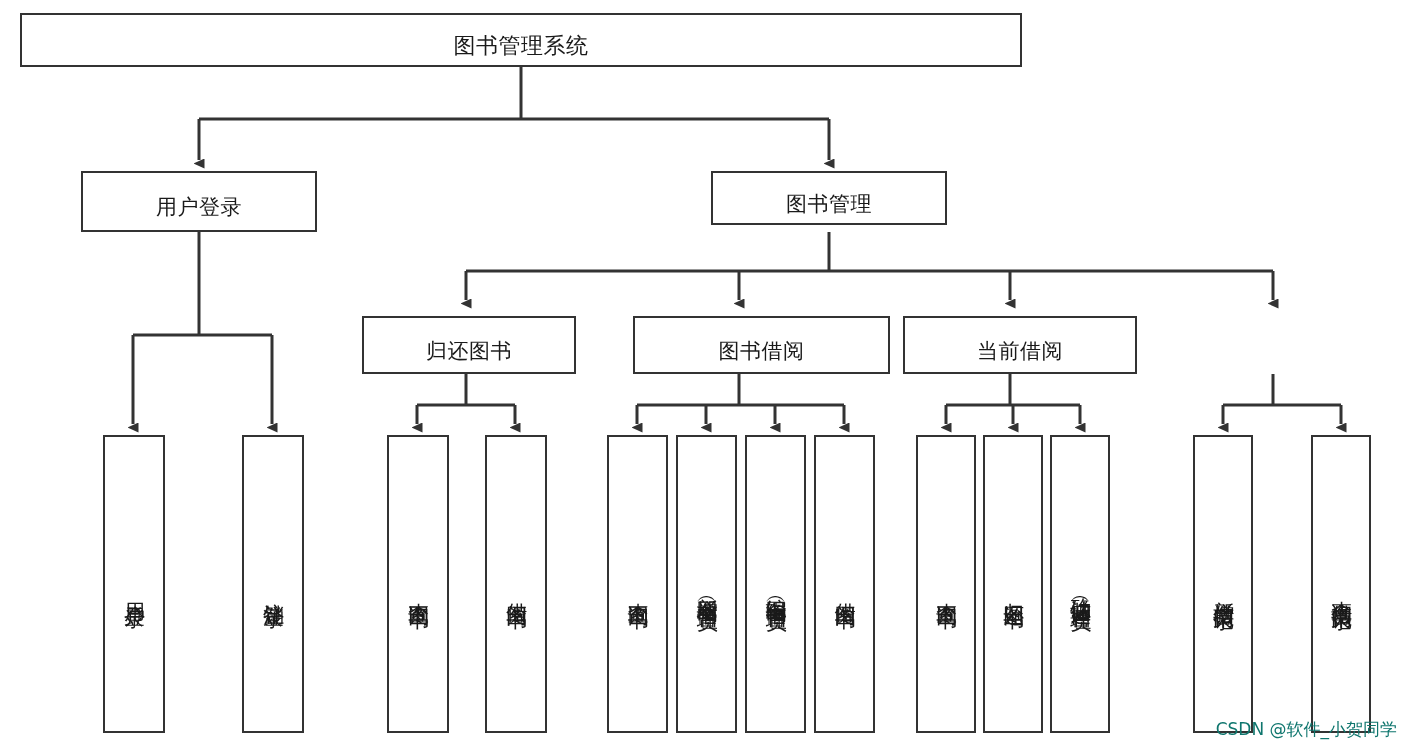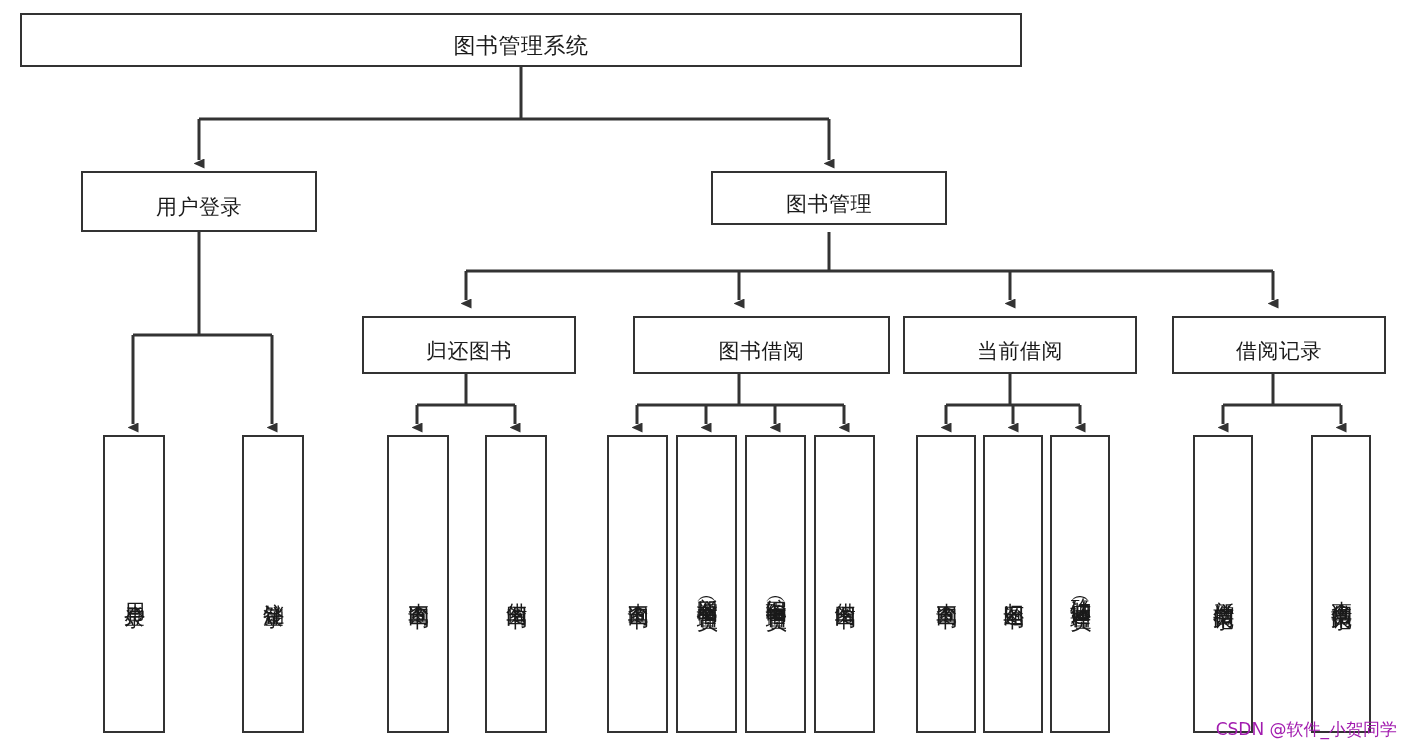--- a/index.html
+++ b/index.html
@@ -57,21 +57,21 @@
     font-size: 21px;
     line-height: 1.3;
     letter-spacing: 2px;
     max-height: 264px;
   }
   #watermark {
     position: absolute;
     right: 8px;
     bottom: 6px;
     font-size: 17px;
-    color: #a21caf;
+    color: #0f766e;
     white-space: nowrap;
     pointer-events: none;
   }
 </style>
 </head>
 <body>
 
 <div id="diagram-root">
 
   <svg id="edges-layer" viewBox="0 0 1405 747" width="1405" height="747" xmlns="http://www.w3.org/2000/svg">
@@ -141,23 +141,20 @@
   </div>
 
   <div class="node horizontal" style="left:633px; top:316px; width:257px; height:58px;">
     <span class="node-label">图书借阅</span>
   </div>
 
   <div class="node horizontal" style="left:903px; top:316px; width:234px; height:58px;">
     <span class="node-label">当前借阅</span>
   </div>
 
-  <div class="node horizontal" style="left:1172px; top:316px; width:214px; height:58px;">
-    <span class="node-label">借阅记录</span>
-  </div>
 
   <div class="node vertical" style="left:103px; top:435px; width:62px; height:298px;">
     <span class="node-label">用户登录</span>
   </div>
 
   <div class="node vertical" style="left:242px; top:435px; width:62px; height:298px;">
     <span class="node-label">注销登录</span>
   </div>
 
   <div class="node vertical" style="left:387px; top:435px; width:62px; height:298px;">

